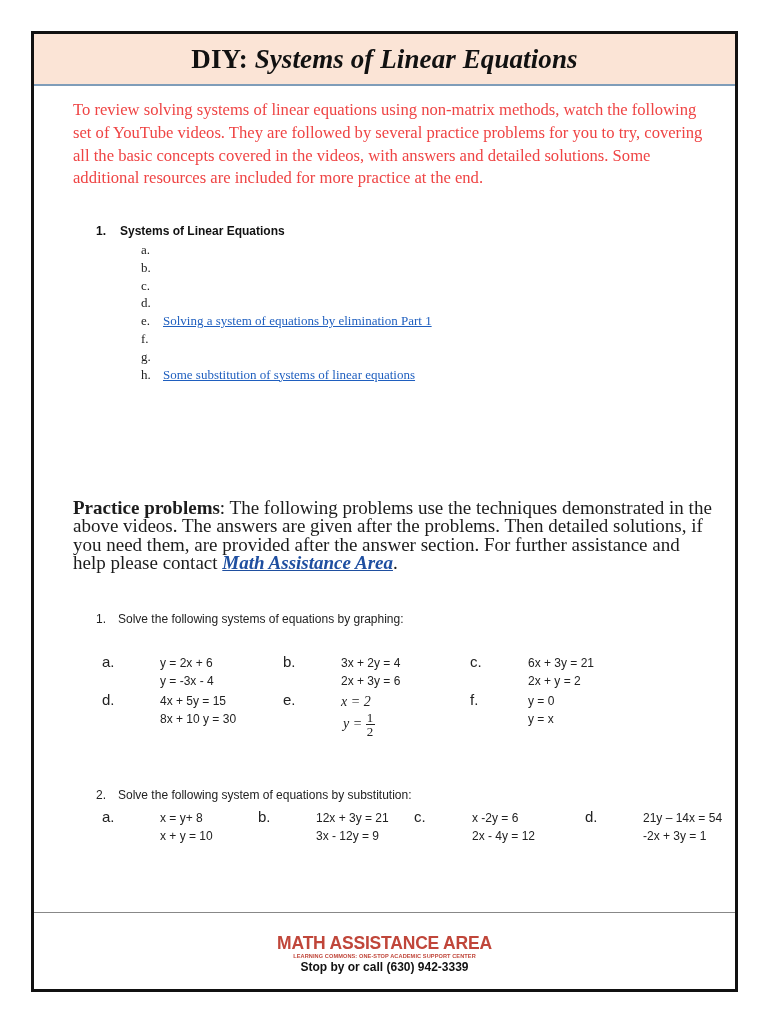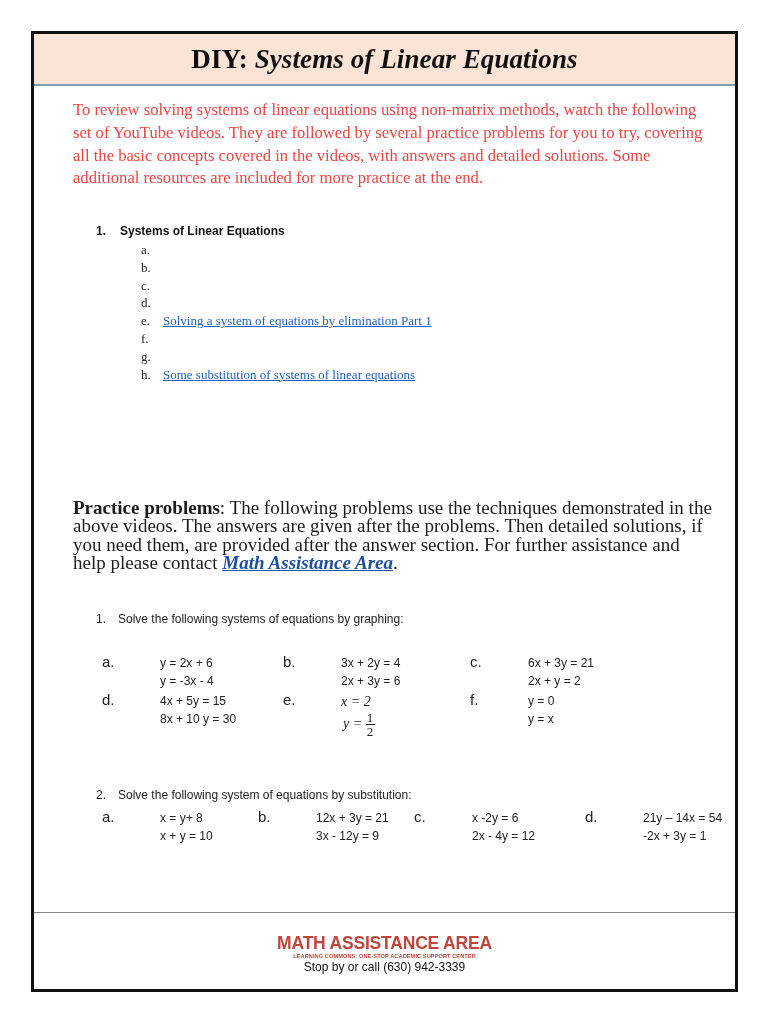--- a/index.html
+++ b/index.html
@@ -68,21 +68,21 @@
     }
     .footer .brand {
       font-family: "Liberation Sans", sans-serif; font-weight: bold; font-size: 17.5px; color: #c0463a;
       letter-spacing: -0.2px; line-height: 18px;
     }
     .footer .sub {
       font-family: "Liberation Sans", sans-serif; font-weight: bold; font-size: 5.6px; color: #c0463a;
       letter-spacing: 0.1px; line-height: 8px;
     }
     .footer .phone {
-      font-family: "Liberation Sans", sans-serif; font-weight: normal; font-size: 12px; color: #111; line-height: 15px; text-align: center;
+      font-family: "Liberation Sans", sans-serif; font-weight: bold; font-size: 12px; color: #111; line-height: 15px; text-align: center;
     }
   </style>
 </head>
 <body>
 
 <div class="page-frame">
 
   <div class="title-bar">
     <h1>
       <span>DIY:</span>

